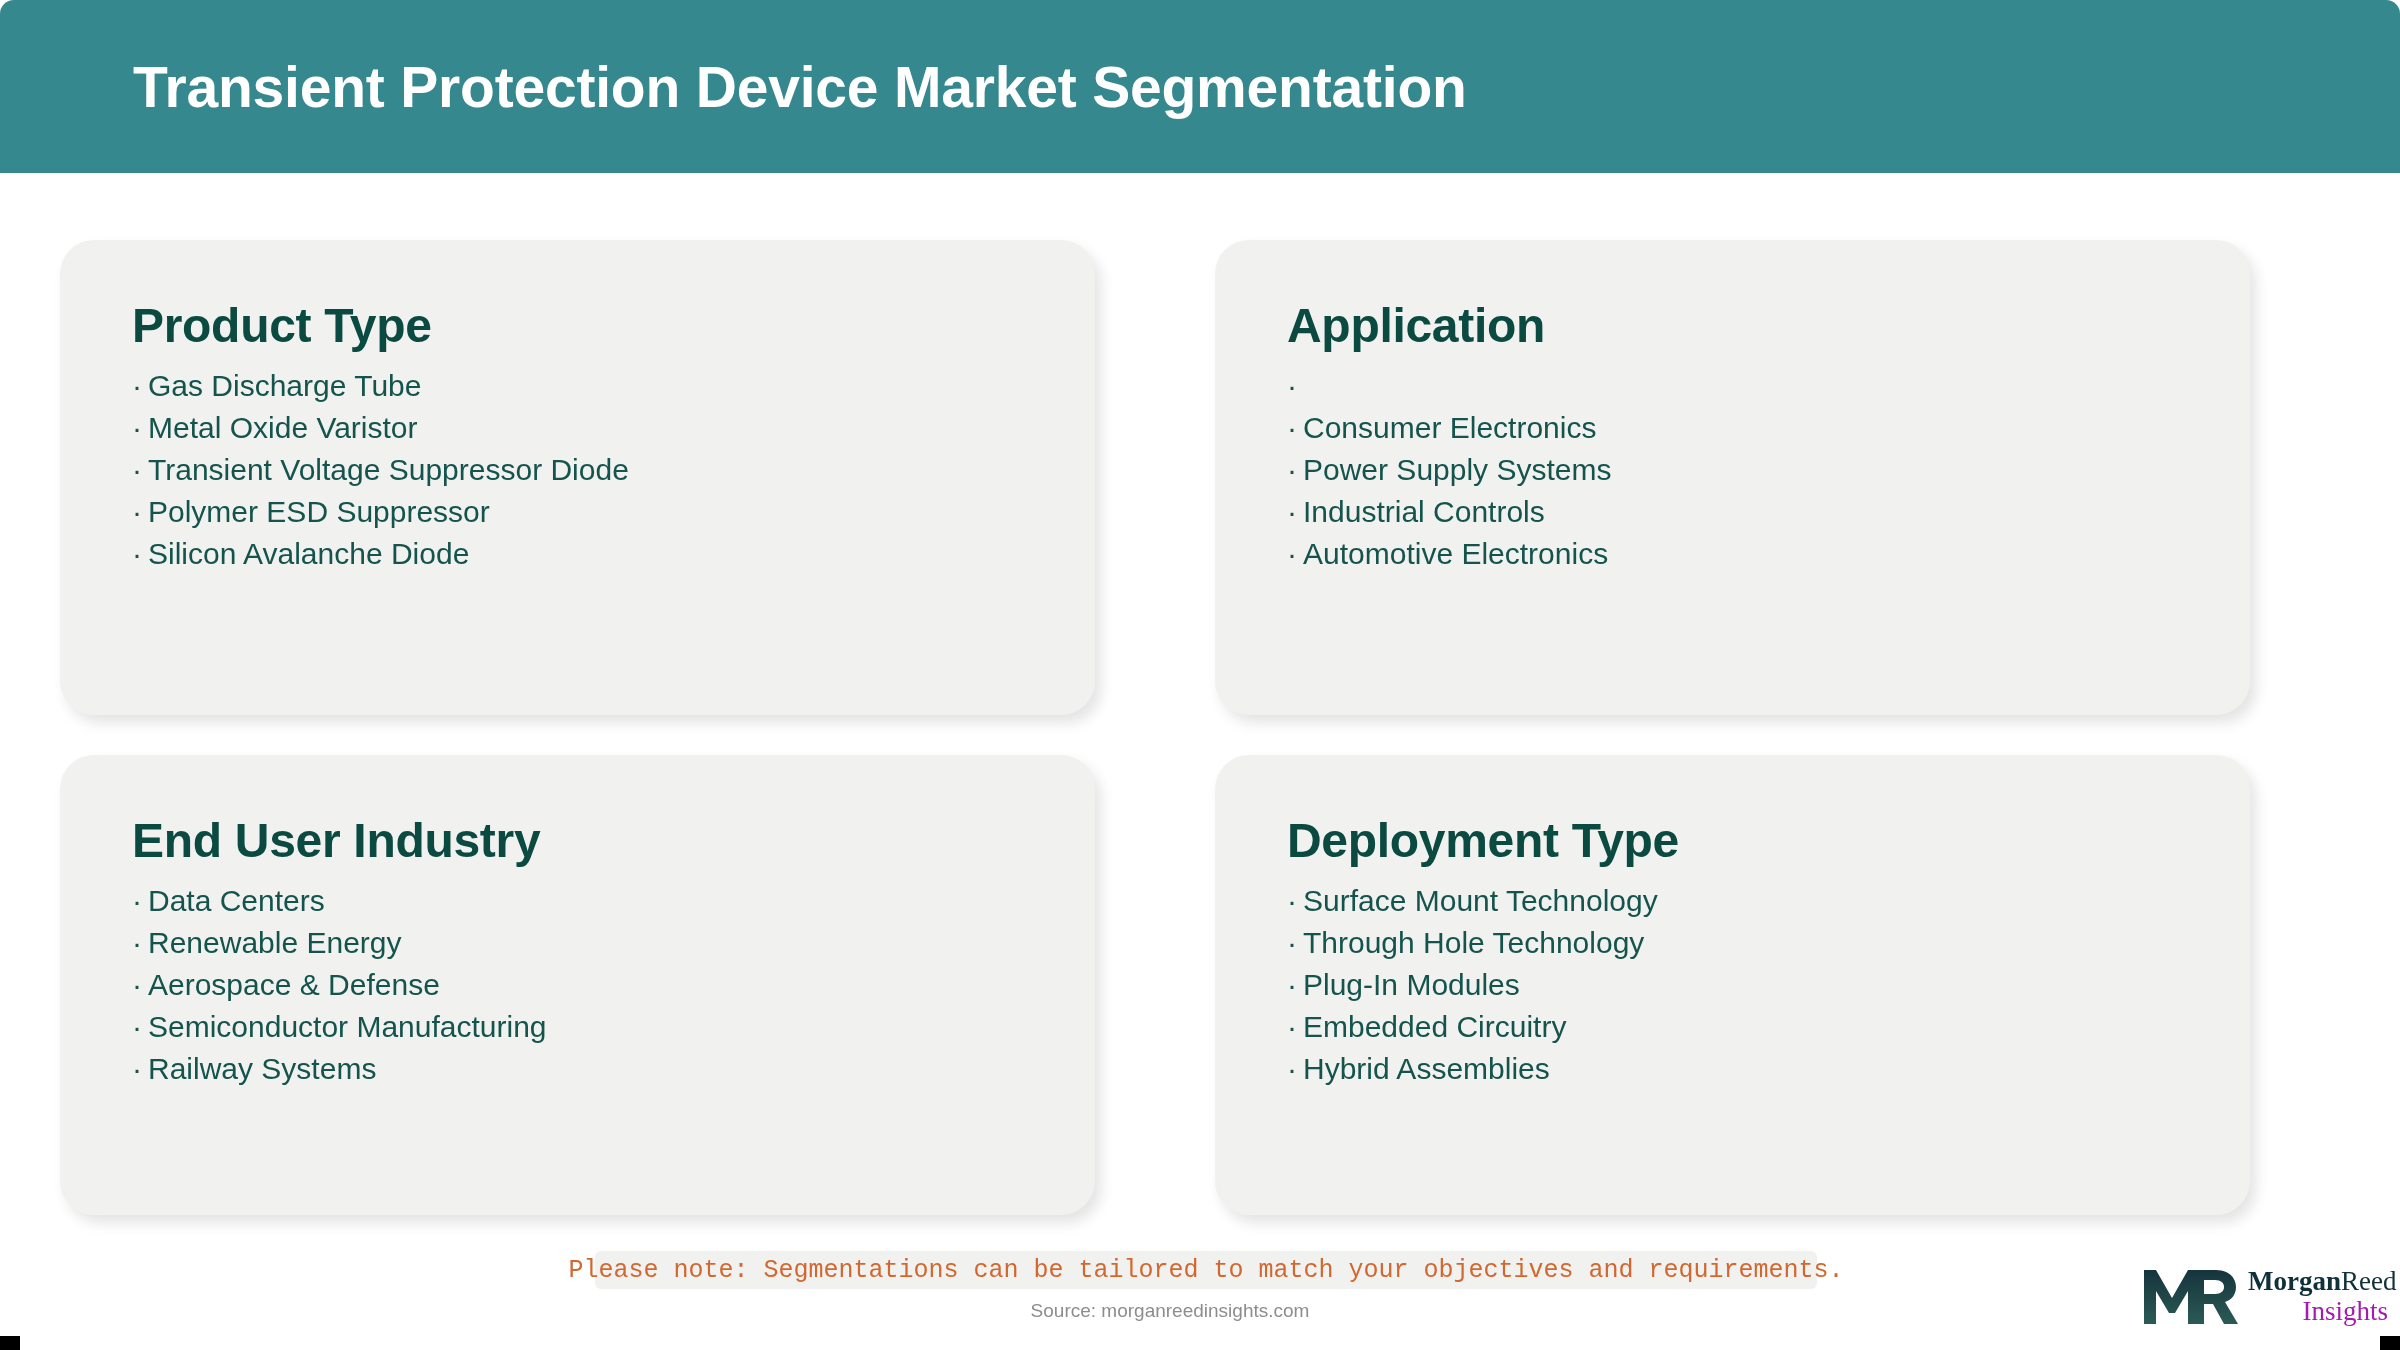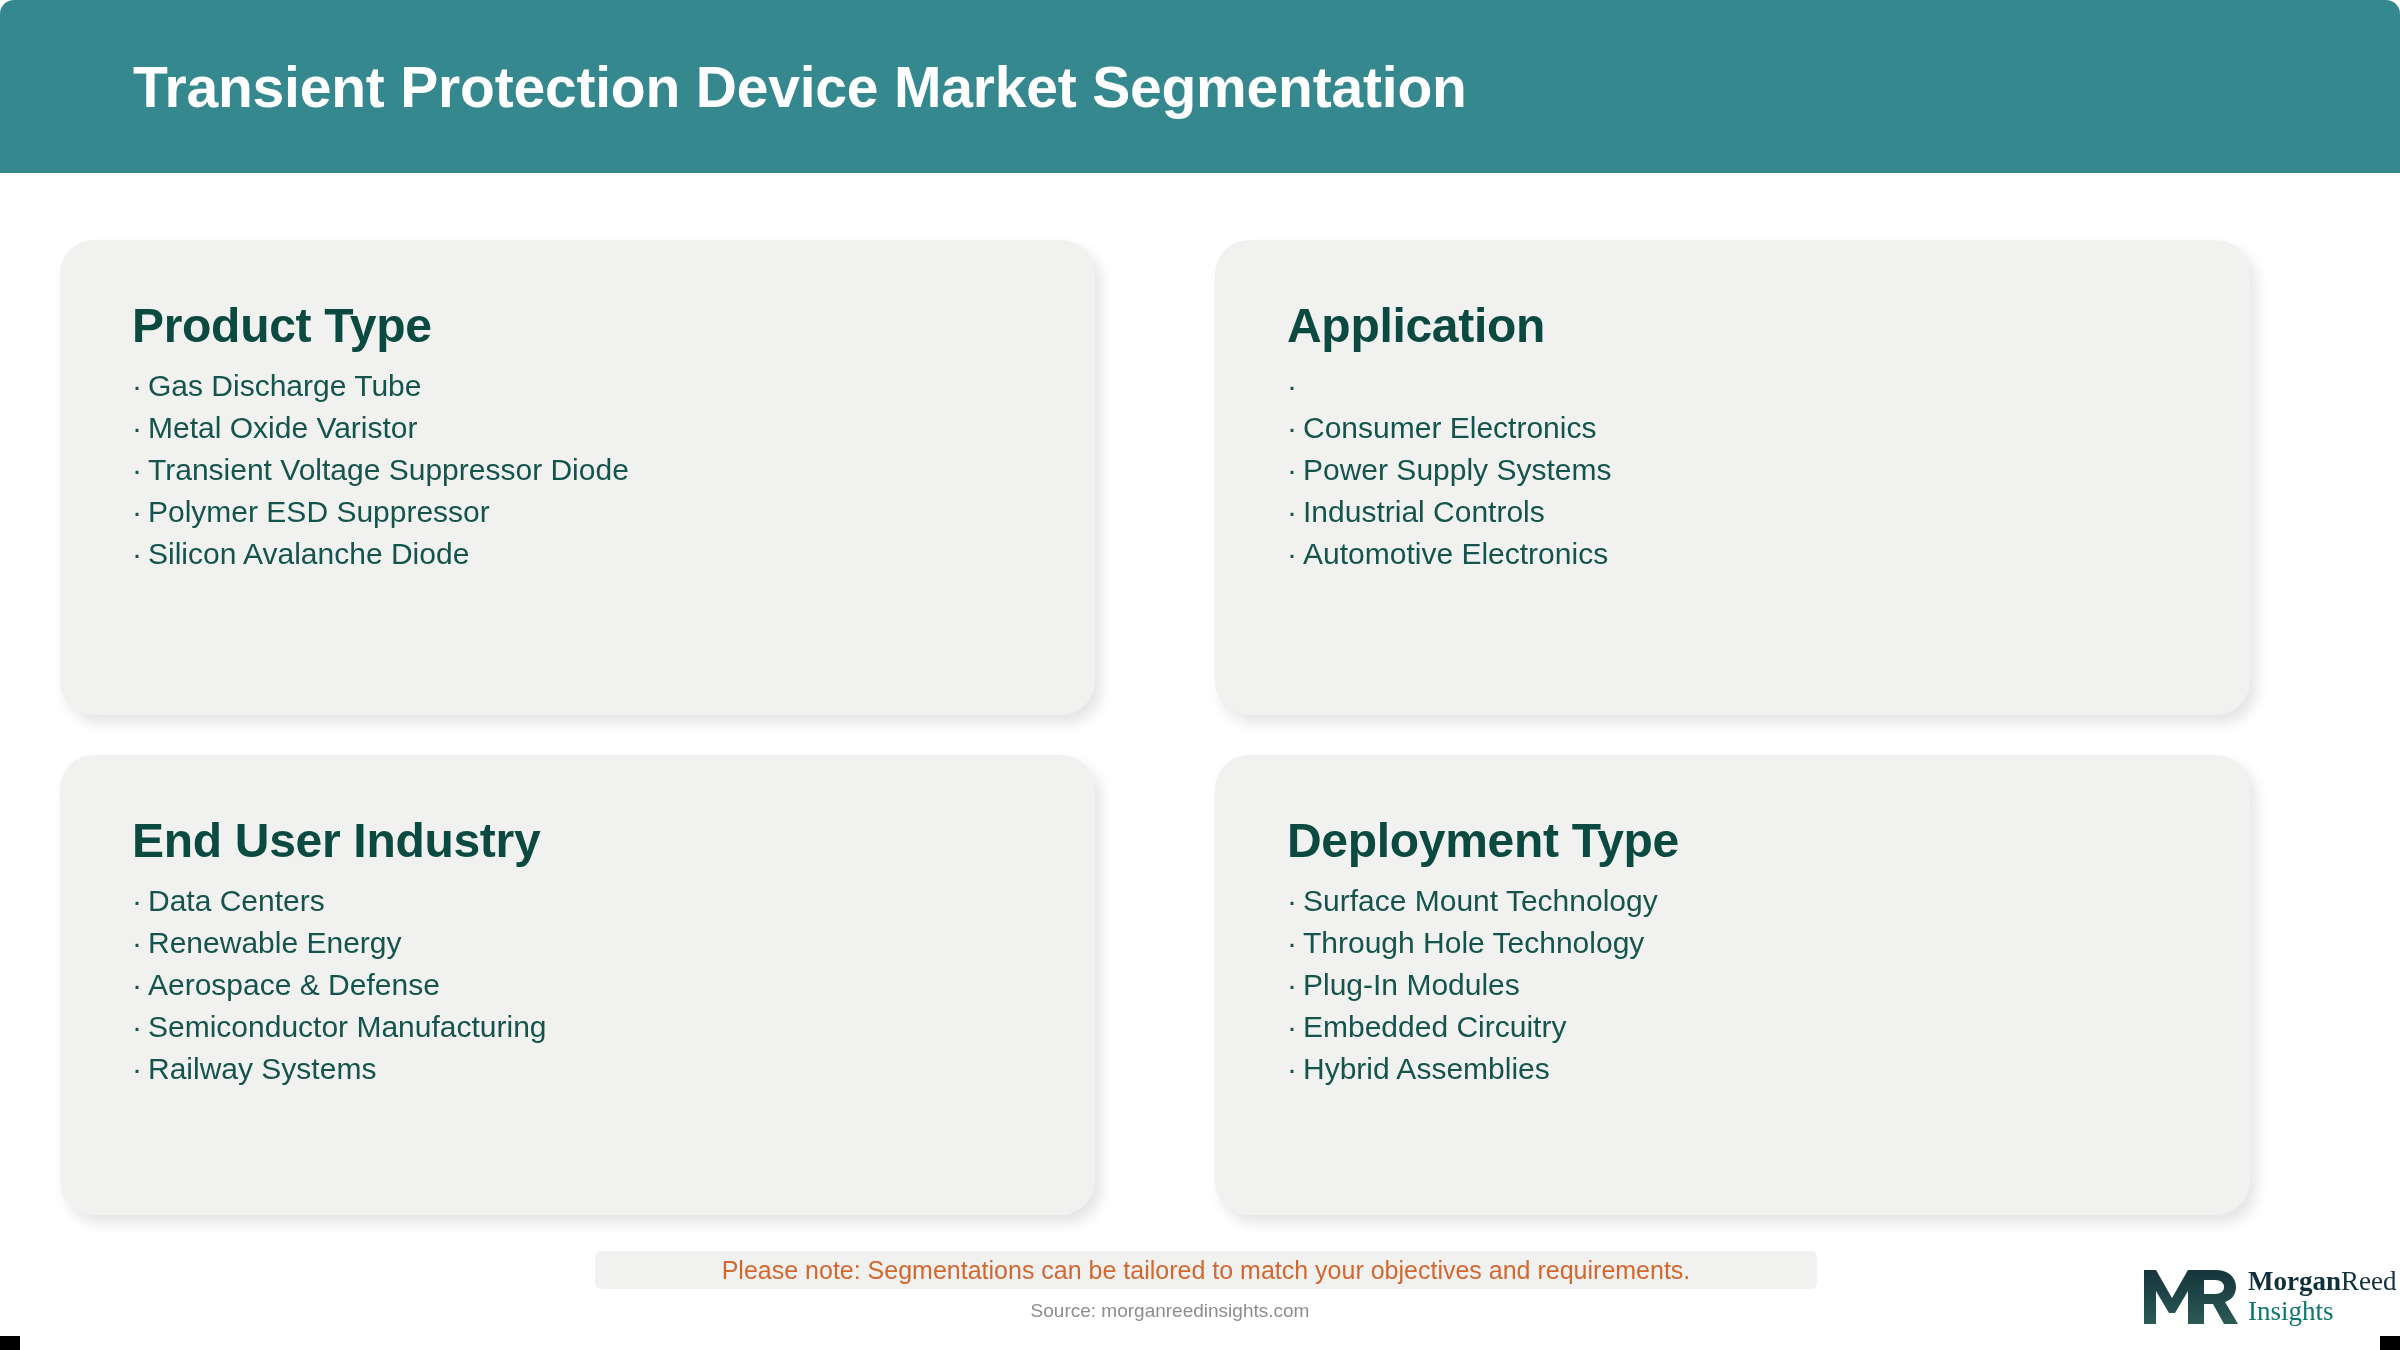--- a/index.html
+++ b/index.html
@@ -99,20 +99,21 @@
     position: absolute;
     left: 595px;
     top: 1251px;
     width: 1222px;
     height: 38px;
     background: #F1F1F0;
     border-radius: 6px;
     display: flex;
     align-items: center;
     justify-content: center;
+    font-family: Liberation Mono, monospace;
   }
   #note-text {
     color: #D2682F;
     font-size: 25px;
     line-height: 1;
     white-space: nowrap;
   }
   
   #source-wrap {
     position: absolute;
@@ -157,22 +158,23 @@
     white-space: nowrap;
   }
   #logo-line1 .reed {
     font-weight: 400;
   }
   #logo-line2 {
     font-family: "Liberation Serif", serif;
     font-size: 27px;
     line-height: 30px;
     font-weight: 400;
-    color: #0f766e;
-    white-space: nowrap;
+    color: #a21caf;
+    white-space: nowrap;
+    text-align: right;
   }
 
   
   .corner-marker {
     position: absolute;
     width: 20px;
     height: 14px;
     background: #000000;
   }
   #corner-bl { left: 0;     top: 1336px; }

